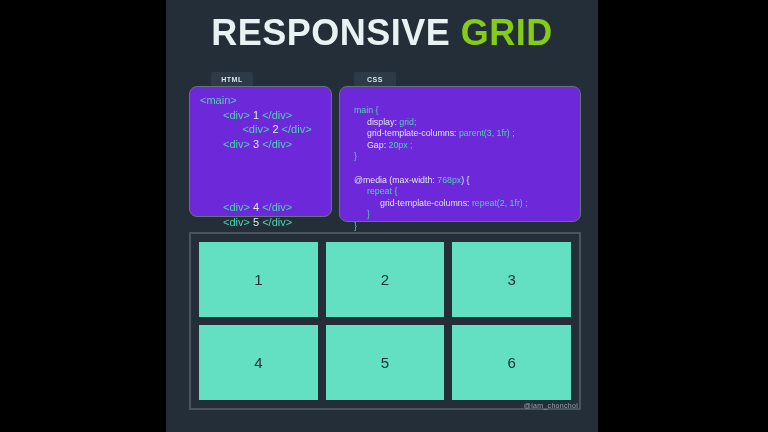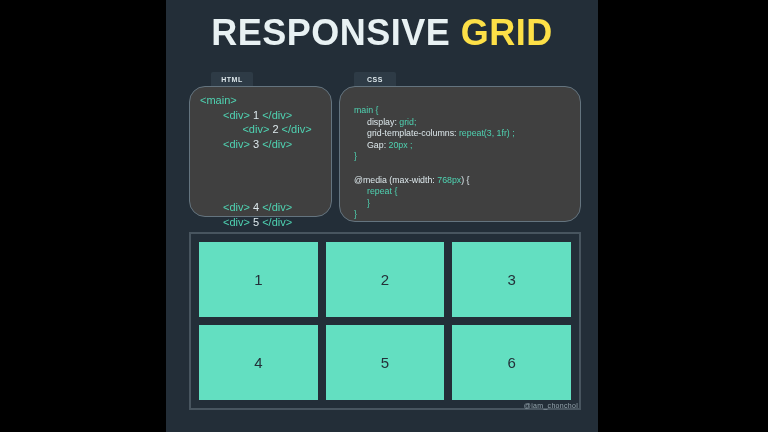--- a/index.html
+++ b/index.html
@@ -10,35 +10,35 @@
     position: absolute; left: 166px; top: 0; width: 432px; height: 432px;
     background: #232e38;
   }
 
   
   .title {
     position: absolute; top: 12px; left: 0; width: 100%;
     text-align: center; font-size: 36px; font-weight: 900;
     letter-spacing: 0.5px; color: #e8f1f3; white-space: nowrap;
   }
-  .title .accent { color: #fde047; margin-top: 16px; }
+  .title .accent { color: #84cc16; margin-top: 16px; }
 
   
   .tab {
     position: absolute; height: 14px; background: #2e3b46;
     color: #dce6ea; font-size: 7px; font-weight: bold;
     display: flex; align-items: center; justify-content: center;
     border-radius: 2px 2px 0 0; letter-spacing: 0.5px; z-index: 2;
   }
   .tab-html { left: 45px; top: 72px; width: 42px; }
   .tab-css  { left: 188px; top: 72px; width: 42px; }
 
   .panel {
-    position: absolute; border: 1px solid #64747f; border-radius: 16px;
-    background: #404040;
+    position: absolute; border: 1px solid #64747f; border-radius: 8px;
+    background: #6d28d9;
   }
   .panel-html { left: 23px;  top: 86px; width: 143px; height: 131px; padding: 6px 0 0 10px; }
   .panel-css  { left: 173px; top: 86px; width: 242px; height: 136px; padding: 18px 0 0 14px; }
 
   .panel-html .code-line { font-size: 11px; line-height: 14.7px; white-space: pre; }
   .panel-css  .code-line { font-size: 8.8px; line-height: 11.6px; white-space: pre; }
   .code-line .tag   { color: #4fd3b2; }
   .code-line .plain { color: #dde8ec; }
 
   
@@ -77,26 +77,27 @@
       <div class="code-line" style="padding-left: 23px; margin-top: 48px;"><span class="tag">&lt;div&gt;</span><span class="plain"> 4 </span><span class="tag">&lt;/div&gt;</span></div>
       <div class="code-line" style="padding-left: 23px;"><span class="tag">&lt;div&gt;</span><span class="plain"> 5 </span><span class="tag">&lt;/div&gt;</span></div>
     </div>
 
   <div class="tab tab-css">
     <span>CSS</span>
   </div>
   <div class="panel panel-css">
       <div class="code-line" style="padding-left: 0px;"><span class="tag">main {</span></div>
       <div class="code-line" style="padding-left: 13px;"><span class="plain">display: </span><span class="tag">grid;</span></div>
-      <div class="code-line" style="padding-left: 13px;"><span class="plain">grid-template-columns: </span><span class="tag">repeat(3, 1fr) ;</span></div>
+      <div class="code-line" style="padding-left: 13px;"><span class="plain">grid-template-columns: </span><span class="tag">parent(3, 1fr) ;</span></div>
       <div class="code-line" style="padding-left: 13px;"><span class="plain">Gap: </span><span class="tag">20px ;</span></div>
       <div class="code-line" style="padding-left: 0px;"><span class="tag">}</span></div>
       <div class="code-line" style="padding-left: 0px;">&nbsp;</div>
       <div class="code-line" style="padding-left: 0px;"><span class="plain">@media (max-width: </span><span class="tag">768px</span><span class="plain">) {</span></div>
       <div class="code-line" style="padding-left: 13px;"><span class="tag">repeat {</span></div>
+      <div class="code-line" style="padding-left: 26px;"><span class="plain">grid-template-columns: </span><span class="tag">repeat(2, 1fr) ;</span></div>
       <div class="code-line" style="padding-left: 13px;"><span class="tag">}</span></div>
       <div class="code-line" style="padding-left: 0px;"><span class="tag">}</span></div>
     </div>
 
   <div class="grid-demo">
       <div class="cell">1</div>
       <div class="cell">2</div>
       <div class="cell">3</div>
       <div class="cell">4</div>
       <div class="cell">5</div>

